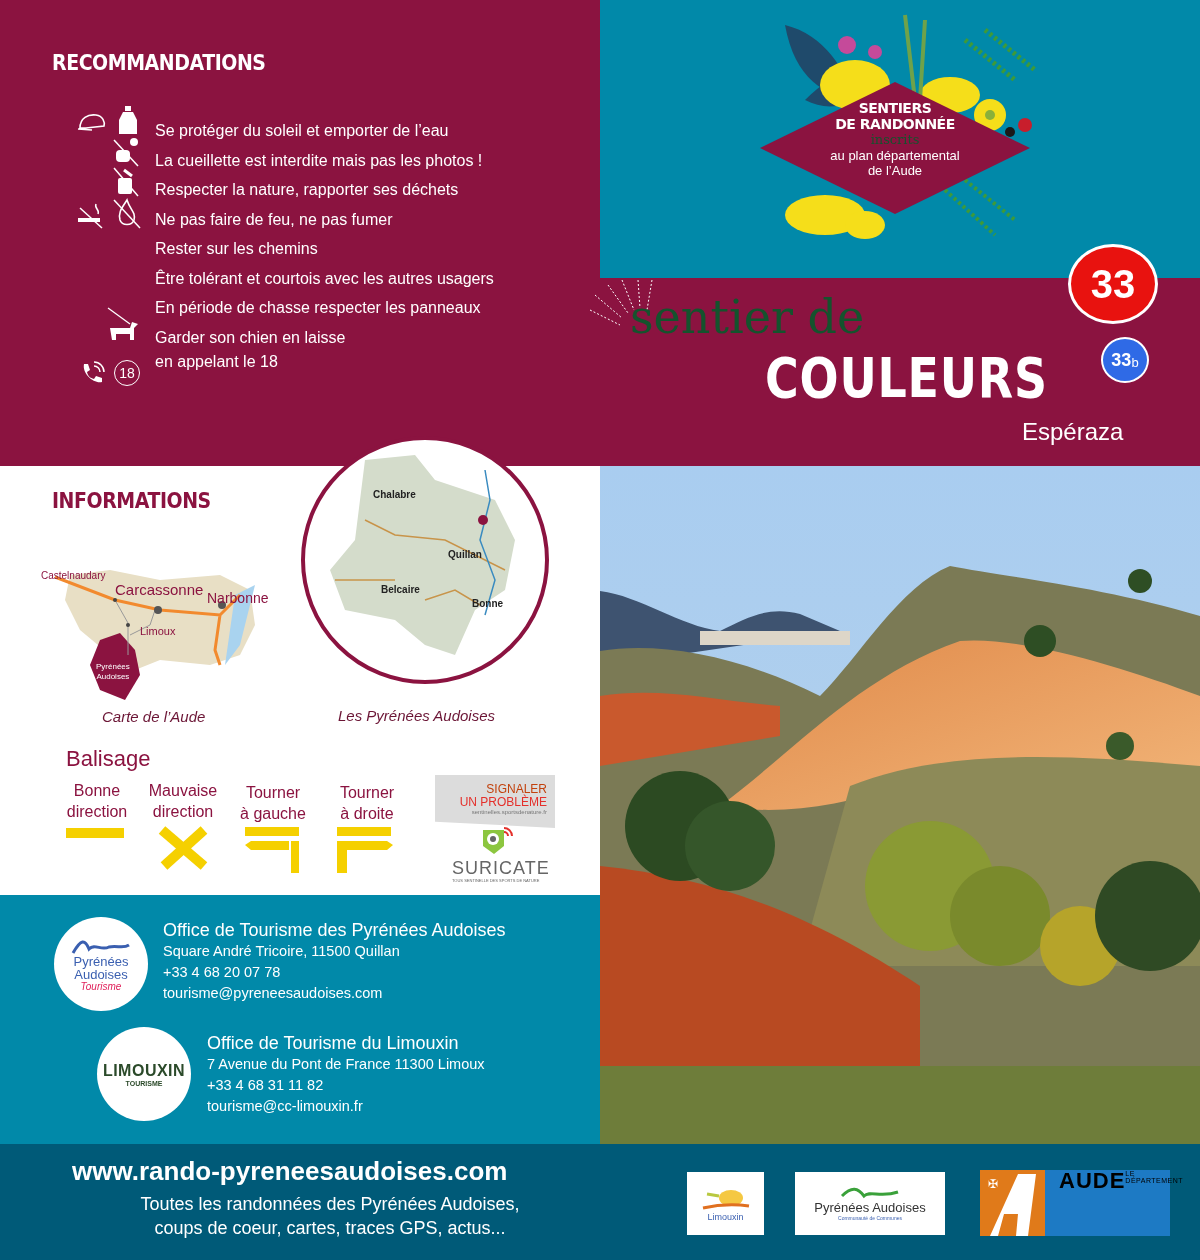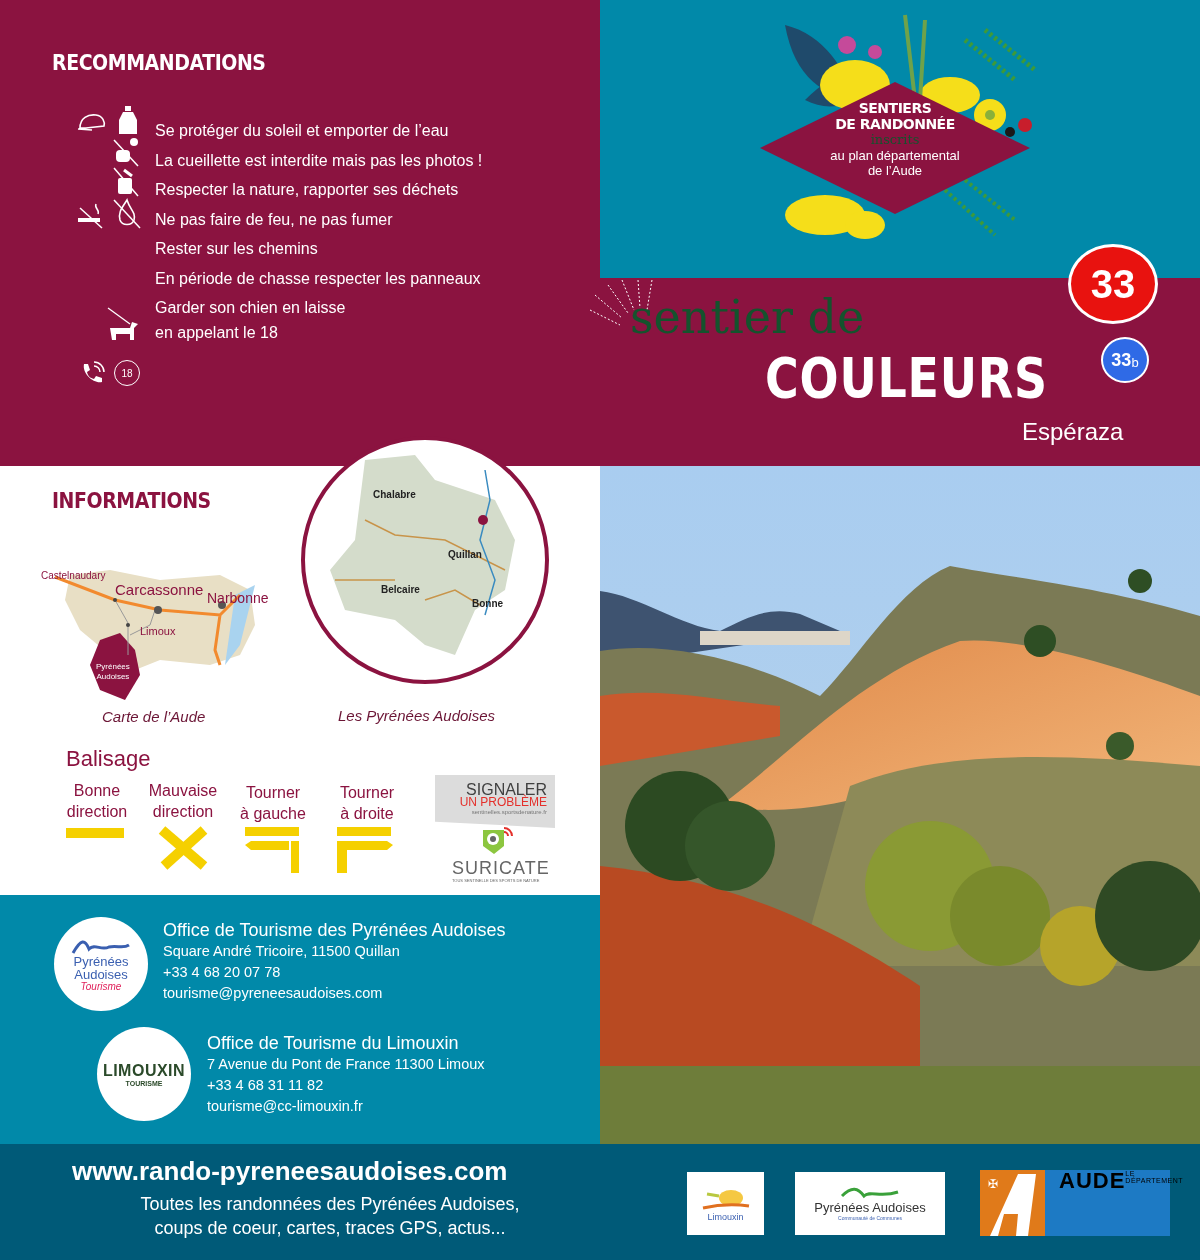--- a/index.html
+++ b/index.html
@@ -96,28 +96,29 @@
       <line x1="2" y1="2" x2="24" y2="18" stroke="#fff" stroke-width="1.2"></line>
       <path d="M4 22 H24 L26 16 L32 18 L28 22 V34 H24 V28 H10 V34 H6 Z" fill="#fff"></path>
     </svg>
 </div>
 <div class="abs" style="left:78px;top:360px;">
   <svg width="28" height="28" viewBox="0 0 28 28">
       <path d="M6 4 L10 4 L12 10 L9 12 C10 16 12 18 16 19 L18 16 L24 18 L24 22 C16 24 4 14 6 4 Z" fill="#fff"></path>
       <path d="M16 6 A6 6 0 0 1 22 12 M16 2 A10 10 0 0 1 26 12" stroke="#fff" fill="none" stroke-width="1.5"></path>
     </svg>
 </div>
-<div class="abs" style="left:114px;top:360px;width:26px;height:26px;border:1.5px solid #fff;border-radius:50%;color:#fff;font-size:10px;display:flex;align-items:center;justify-content:center;">18</div>
+<div class="abs" style="left:114px;top:360px;width:26px;height:26px;border:1.5px solid #fff;border-radius:50%;color:#fff;font-size:14px;display:flex;align-items:center;justify-content:center;">18</div>
 
 <div class="abs rec-list">
   <div class="rec-item">Se protéger du soleil et emporter de l’eau</div>
   <div class="rec-item">La cueillette est interdite mais pas les photos !</div>
   <div class="rec-item">Respecter la nature, rapporter ses déchets</div>
   <div class="rec-item">Ne pas faire de feu, ne pas fumer</div>
   <div class="rec-item">Rester sur les chemins</div>
+  <div class="rec-item">Être tolérant et courtois avec les autres usagers</div>
   <div class="rec-item">En période de chasse respecter les panneaux</div>
   <div class="rec-item">Garder son chien en laisse</div>
   <div class="rec-item two" style="margin-top:0">en appelant le 18</div>
 </div>
 
 <div class="abs" style="left:745px;top:0;width:300px;height:245px;">
   <svg width="300" height="245" viewBox="0 0 300 245">
     <path d="M40 25 C80 35 100 70 110 100 C80 95 50 80 40 25 Z" fill="#1f4a6b"></path>
     <path d="M60 100 C90 70 110 70 120 90 C100 110 80 110 60 100 Z" fill="#1f4a6b"></path>
     <ellipse cx="110" cy="85" rx="35" ry="25" fill="#f5de1a"></ellipse>
@@ -235,21 +236,21 @@
     </svg>
 </div>
 <div class="abs" style="left:337px;top:827px;">
   <svg width="58" height="46" viewBox="0 0 58 46">
       <rect x="0" y="0" width="54" height="9" fill="#f5d000"></rect>
       <path d="M0 14 L50 14 L56 18 L50 23 L10 23 L10 46 L0 46 Z" fill="#f5d000"></path>
     </svg>
 </div>
 
 <div class="abs" style="left:435px;top:775px;width:120px;height:53px;background:#dcdcdc;clip-path:polygon(0 0,100% 0,100% 100%,0 88%);text-align:right;padding:8px 8px 0 0;">
-  <div style="color:#404040;font-size:16px;line-height:13px;padding-left:28px;">SIGNALER</div>
+  <div style="color:#c2410c;font-size:12px;line-height:13px;padding-left:28px;">SIGNALER</div>
   <div style="color:#e4302b;font-size:12px;line-height:13px;">UN PROBLÈME</div>
   <div style="color:#777;font-size:6px;">sentinelles.sportsdenature.fr</div>
 </div>
 <div class="abs" style="left:480px;top:826px;">
   <svg width="36" height="30" viewBox="0 0 36 30">
       <path d="M3 4 H24 V20 L14 28 L3 20 Z" fill="#8cc63f"></path>
       <circle cx="13" cy="13" r="6" fill="#fff"></circle>
       <circle cx="13" cy="13" r="3" fill="#666"></circle>
       <path d="M24 2 A8 8 0 0 1 32 10 M24 6 A4 4 0 0 1 28 10" stroke="#e4302b" stroke-width="2" fill="none"></path>
     </svg>

